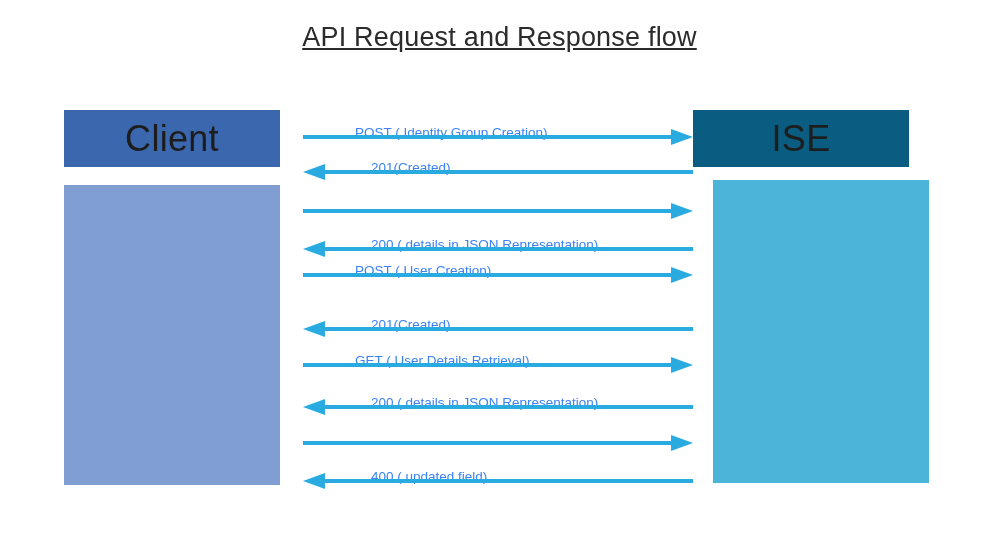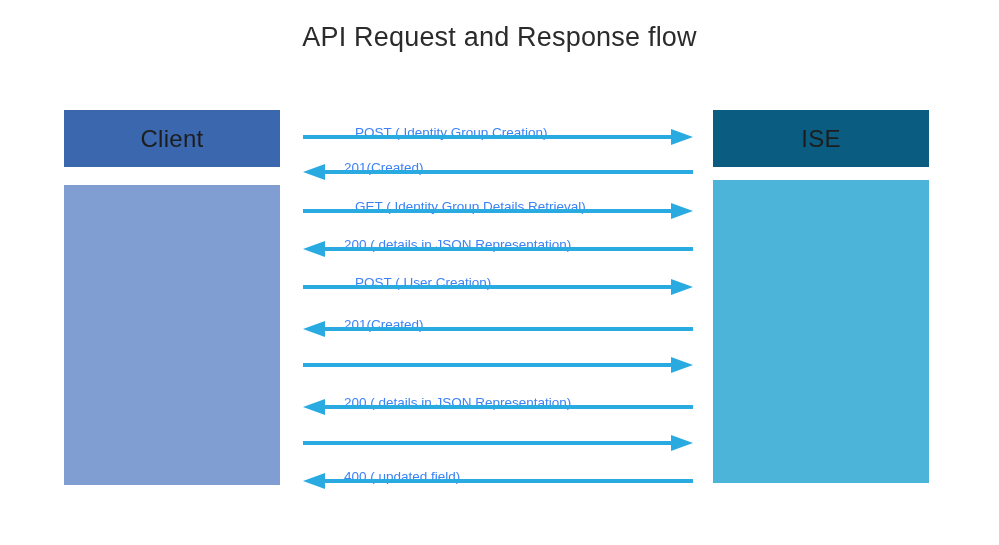--- a/index.html
+++ b/index.html
@@ -24,32 +24,33 @@
     position: absolute;
     left: 0;
     top: 22px;
     width: 999px;
     text-align: center;
     font-size: 27px;
     color: #2b2b2b;
     letter-spacing: 0.2px;
     font-weight: 400;
     white-space: nowrap;
+    text-decoration: underline;
   }
   
   .actor-col {
     position: absolute;
   }
   .actor-header {
     position: absolute;
     box-sizing: border-box;
     display: flex;
     align-items: center;
     justify-content: center;
-    font-size: 24px;
+    font-size: 36px;
     color: #1d1d1d;
     letter-spacing: 0.3px;
   }
   .actor-body {
     position: absolute;
   }
   #client-header {
     left: 64px;
     top: 110px;
     width: 216px;
@@ -57,21 +58,21 @@
     background: #3a67ad;
   }
   #client-body {
     left: 64px;
     top: 185px;
     width: 216px;
     height: 300px;
     background: #819ed2;
   }
   #ise-header {
-    left: 713px;
+    left: 693px;
     top: 110px;
     width: 216px;
     height: 57px;
     background: #0a5c80;
   }
   #ise-body {
     left: 713px;
     top: 180px;
     width: 216px;
     height: 303px;
@@ -86,21 +87,21 @@
   }
   .message .msg-label {
     position: absolute;
     bottom: 7px;
     font-size: 13.5px;
     color: #3b82f6;
     white-space: nowrap;
     line-height: 1;
   }
   .message.to-right .msg-label { left: 52px; }
-  .message.to-left  .msg-label { left: 41px; margin-top: 23px; }
+  .message.to-left  .msg-label { left: 68px; margin-top: 23px; }
   .arrow-svg {
     position: absolute;
     left: 0;
     bottom: 0;
     width: 390px;
     height: 18px;
     display: block;
   }
 </style>
 </head>
@@ -131,44 +132,44 @@
           <path d="M0,7 L368,7 L368,1 L390,9 L368,17 L368,11 L0,11 Z" fill="#29abe2"></path>
         </svg>
       </div>
       <div class="message to-left" style="top: 143px;">
         <div class="msg-label">201(Created)</div>
         <svg class="arrow-svg" viewBox="0 0 390 18" preserveAspectRatio="none">
           <path d="M390,7 L22,7 L22,1 L0,9 L22,17 L22,11 L390,11 Z" fill="#29abe2"></path>
         </svg>
       </div>
       <div class="message to-right" style="top: 182px;">
-        <div class="msg-label">GET ( Identity Group Details  Retrieval)</div>
         <svg class="arrow-svg" viewBox="0 0 390 18" preserveAspectRatio="none">
           <path d="M0,7 L368,7 L368,1 L390,9 L368,17 L368,11 L0,11 Z" fill="#29abe2"></path>
         </svg>
       </div>
       <div class="message to-left" style="top: 220px;">
         <div class="msg-label">200 ( details in JSON Representation)</div>
         <svg class="arrow-svg" viewBox="0 0 390 18" preserveAspectRatio="none">
           <path d="M390,7 L22,7 L22,1 L0,9 L22,17 L22,11 L390,11 Z" fill="#29abe2"></path>
         </svg>
       </div>
-      <div class="message to-right" style="top: 258px;">
+      <div class="message to-right" style="top: 246px;">
         <div class="msg-label">POST ( User Creation)</div>
         <svg class="arrow-svg" viewBox="0 0 390 18" preserveAspectRatio="none">
           <path d="M0,7 L368,7 L368,1 L390,9 L368,17 L368,11 L0,11 Z" fill="#29abe2"></path>
         </svg>
       </div>
       <div class="message to-left" style="top: 300px;">
         <div class="msg-label">201(Created)</div>
         <svg class="arrow-svg" viewBox="0 0 390 18" preserveAspectRatio="none">
           <path d="M390,7 L22,7 L22,1 L0,9 L22,17 L22,11 L390,11 Z" fill="#29abe2"></path>
         </svg>
       </div>
       <div class="message to-right" style="top: 336px;">
+        <div class="msg-label">GET ( User Details  Retrieval)</div>
         <svg class="arrow-svg" viewBox="0 0 390 18" preserveAspectRatio="none">
           <path d="M0,7 L368,7 L368,1 L390,9 L368,17 L368,11 L0,11 Z" fill="#29abe2"></path>
         </svg>
       </div>
       <div class="message to-left" style="top: 378px;">
         <div class="msg-label">200 ( details in JSON Representation)</div>
         <svg class="arrow-svg" viewBox="0 0 390 18" preserveAspectRatio="none">
           <path d="M390,7 L22,7 L22,1 L0,9 L22,17 L22,11 L390,11 Z" fill="#29abe2"></path>
         </svg>
       </div>

